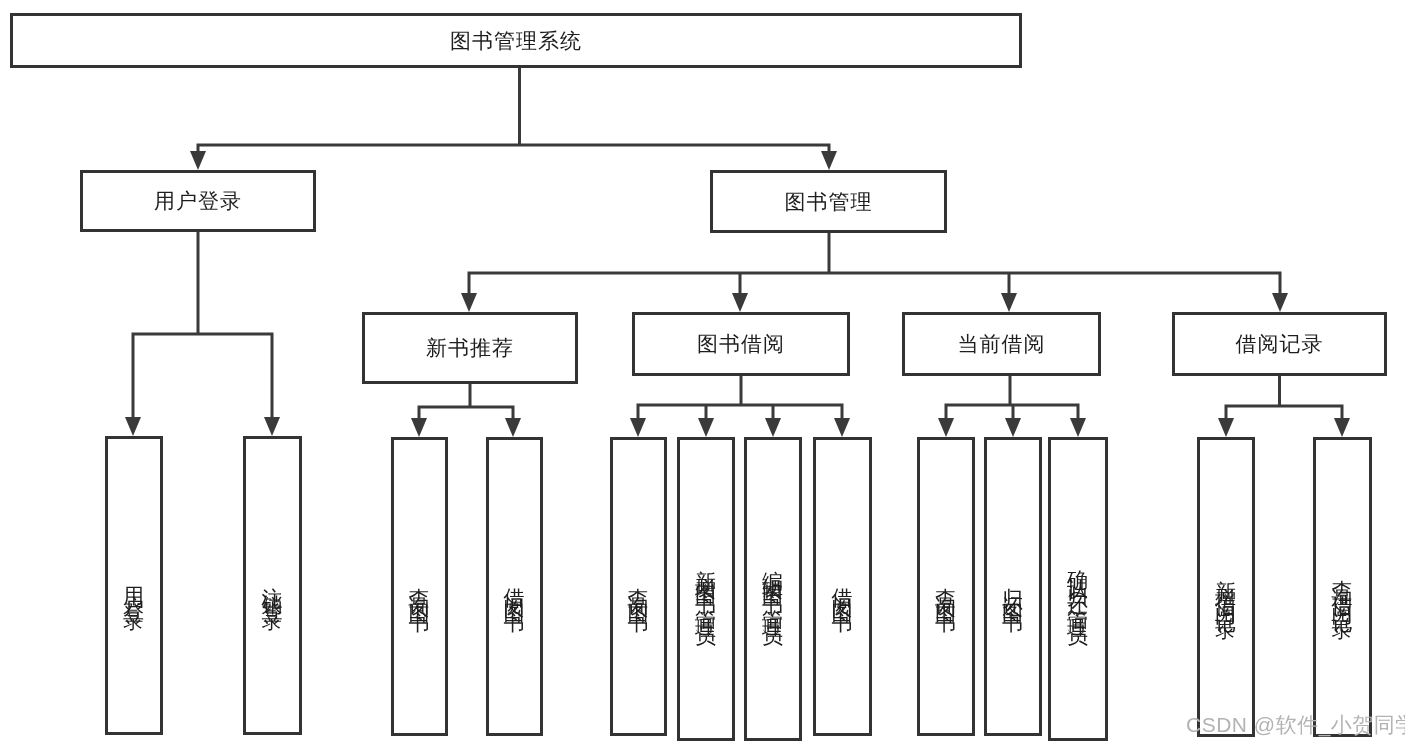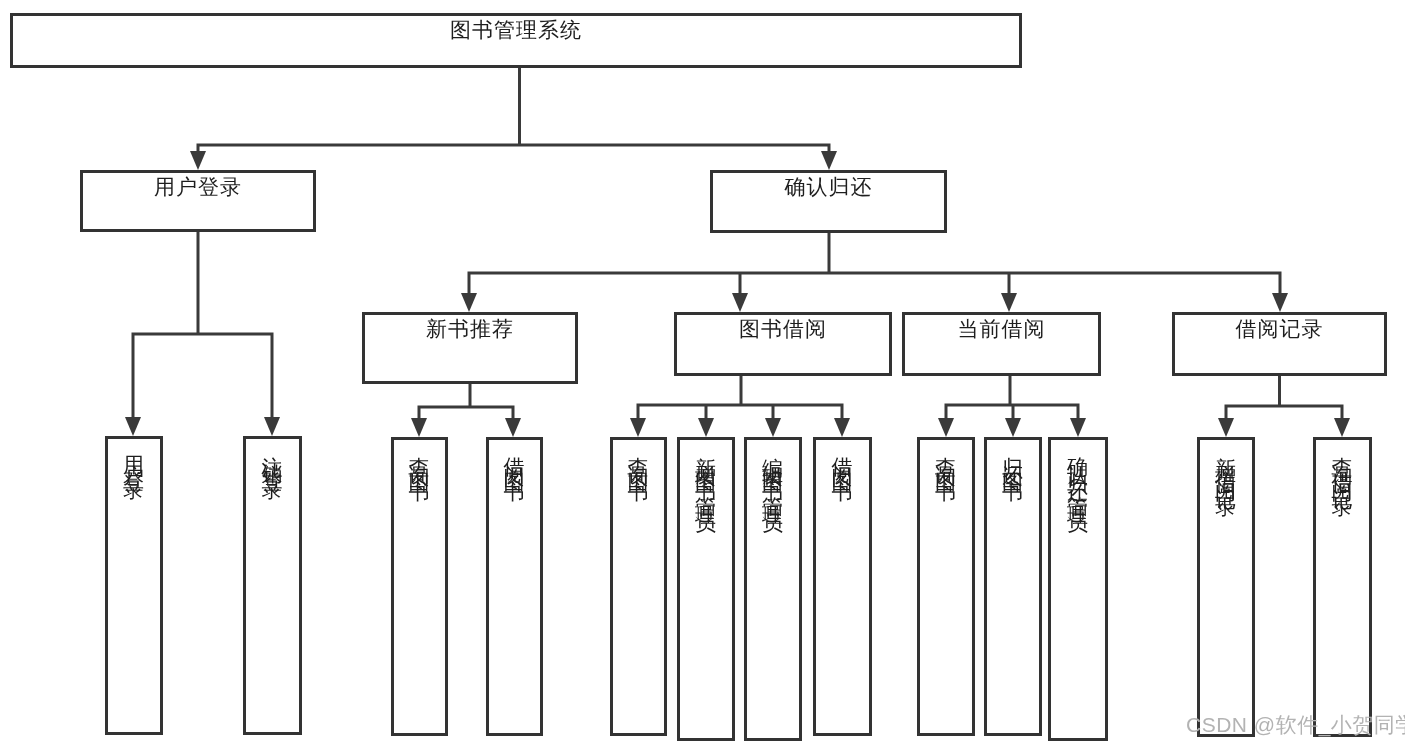--- a/index.html
+++ b/index.html
@@ -26,21 +26,21 @@
   svg.connectors polygon {
     fill: #3a3a3a;
     stroke: none;
   }
   .box {
     position: absolute;
     background: #ffffff;
     border: 3px solid #333333;
     box-sizing: border-box;
     display: flex;
-    align-items: flex-start;
+    align-items: center;
     justify-content: center;
     z-index: 2;
   }
   .hlabel {
     font-size: 21px;
     letter-spacing: 1px;
     white-space: nowrap;
   }
   .vtext {
     writing-mode: vertical-rl;
@@ -116,27 +116,27 @@
   </svg>
 
   <div class="box" style="left:10px; top:13px; width:1012px; height:55px;">
     <span class="hlabel">图书管理系统</span>
   </div>
 
   <div class="box" style="left:80px; top:170px; width:236px; height:62px;">
     <span class="hlabel">用户登录</span>
   </div>
   <div class="box" style="left:710px; top:170px; width:237px; height:63px;">
-    <span class="hlabel">确认归还</span>
+    <span class="hlabel">图书管理</span>
   </div>
 
   <div class="box" style="left:362px; top:312px; width:216px; height:72px;">
     <span class="hlabel">新书推荐</span>
   </div>
-  <div class="box" style="left:632px; top:312px; width:218px; height:64px;margin-left:42px;">
+  <div class="box" style="left:632px; top:312px; width:218px; height:64px;">
     <span class="hlabel">图书借阅</span>
   </div>
   <div class="box" style="left:902px; top:312px; width:199px; height:64px;">
     <span class="hlabel">当前借阅</span>
   </div>
   <div class="box" style="left:1172px; top:312px; width:215px; height:64px;">
     <span class="hlabel">借阅记录</span>
   </div>
 
   <div class="box" style="left:105px; top:436px; width:58px; height:299px;">

